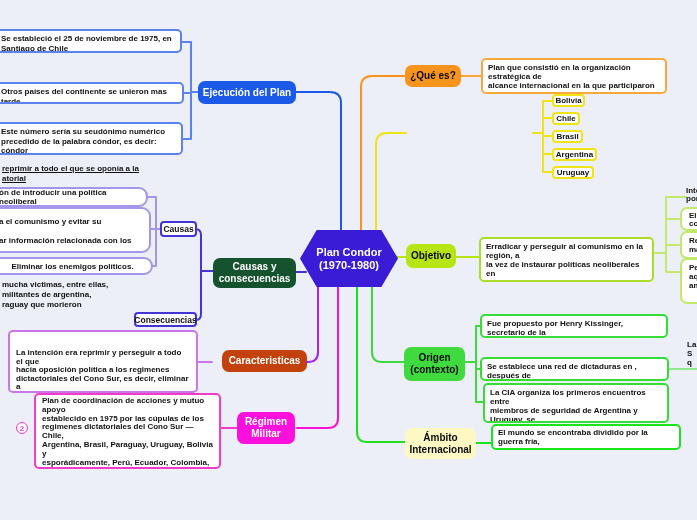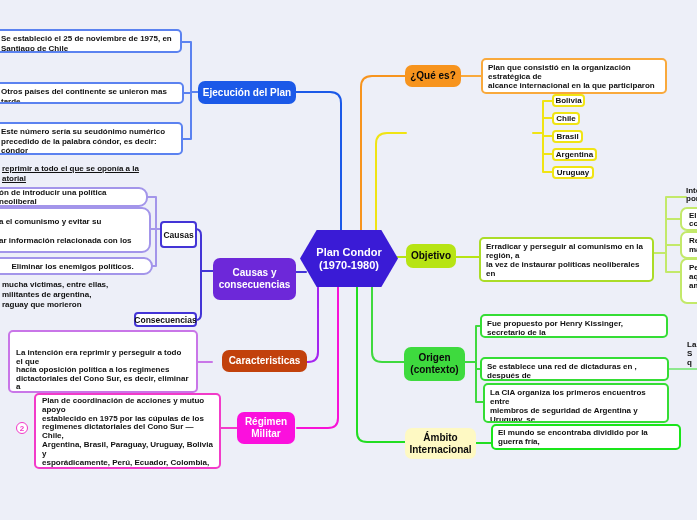--- a/index.html
+++ b/index.html
@@ -82,28 +82,28 @@
 uno, cóndor dos, etc.</div>
   <div class="node white" style="left:198px;top:81px;width:98px;height:23px;background:#1b59e8;">Ejecución del Plan</div>
 
   <div class="frag" style="left:2px;top:164px;text-decoration:underline;">reprimir a todo el que se oponía a la
 atorial</div>
   <div class="note b-lilac" style="left:-8px;top:187px;width:156px;height:20px;display:flex;align-items:center;">ón de introducir una política neoliberal</div>
   <div class="note b-lilac" style="left:-8px;top:207px;width:159px;height:46px;padding-top:8px;">a el comunismo y evitar su
 
 ar información relacionada con los</div>
   <div class="note b-lilac" style="left:-8px;top:257px;width:161px;height:18px;text-align:center;">Eliminar los enemigos políticos.</div>
-  <div class="labelbox" style="left:160px;top:221px;width:37px;height:27px;">Causas</div>
+  <div class="labelbox" style="left:160px;top:221px;width:37px;height:16px;">Causas</div>
 
   <div class="frag" style="left:2px;top:280px;">mucha victimas, entre ellas,
 militantes de argentina,
 raguay que morieron</div>
   <div class="labelbox" style="left:134px;top:312px;width:63px;height:15px;">Consecuencias</div>
 
-  <div class="node white" style="left:213px;top:258px;width:83px;height:42px;background:#6d28d9;">Causas y
+  <div class="node white" style="left:213px;top:258px;width:83px;height:30px;background:#14532d;">Causas y
 consecuencias</div>
 
   <div class="note b-purple" style="left:8px;top:330px;width:190px;height:63px;line-height:8.6px;padding:17px 6px;">La intención era reprimir y perseguir a todo el que
 hacía oposición política a los regimenes
 dictactoriales del Cono Sur, es decir, eliminar a
 enemigos políticos para de esta manera instalar
 políticas neoliberales. El principal objetivo era
 luchar contra el comunismo y evitar su expansión
 en la región</div>
   <div class="node white" style="left:222px;top:350px;width:85px;height:22px;background:#c2410c;">Caracteristicas</div>

